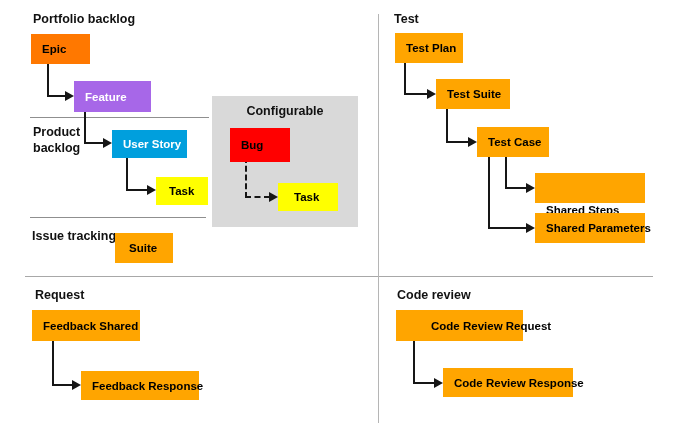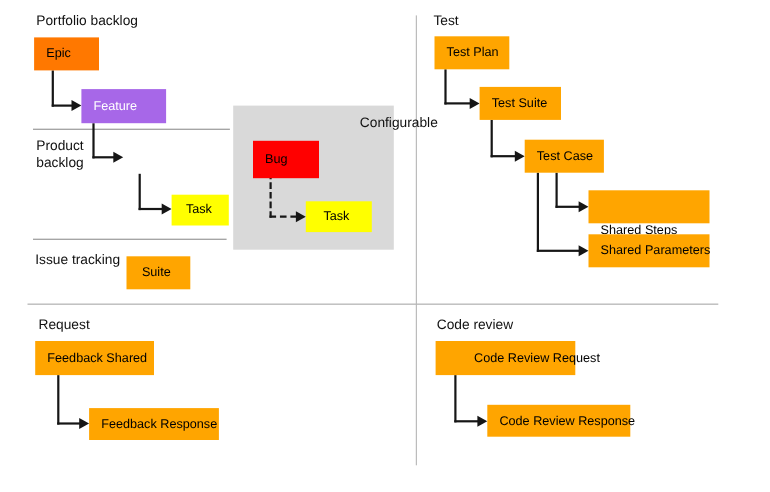--- a/index.html
+++ b/index.html
@@ -1,30 +1,31 @@
 <!DOCTYPE html>
 <html><head>
 <meta charset="utf-8">
 <style>
   html,body{margin:0;padding:0;background:#ffffff;}
   .canvas{
     position:relative;width:700px;height:447px;background:#ffffff;overflow:hidden;
     font-family:"Liberation Sans","DejaVu Sans",sans-serif;
+    font-weight:bold;
     -webkit-font-smoothing:antialiased;
   }
   .slabel{
     position:absolute;font-size:12.5px;color:#111;white-space:nowrap;line-height:16px;
   }
   .slabel.wrap{white-space:normal;width:60px;}
   .panel{
     position:absolute;left:212px;top:96px;width:146px;height:131px;background:#d9d9d9;
   }
   .panel-title{
-    position:absolute;left:0;top:8px;width:100%;text-align:right;
-    font-size:12.5px;color:#111;padding-left:40px;
+    position:absolute;left:0;top:8px;width:100%;text-align:center;
+    font-size:12.5px;color:#111;
   }
   .node{
     position:absolute;display:flex;align-items:center;
     font-size:11.5px;padding-left:11px;box-sizing:border-box;white-space:nowrap;
   }
   .vline{position:absolute;width:0;border-left:2px solid #161616;}
   .hline{position:absolute;height:0;border-top:2px solid #161616;}
   .vline.dash{border-left-style:dashed;}
   .hline.dash{border-top-style:dashed;}
   .ahead{
@@ -109,20 +110,23 @@
     <div class="hline" style="left:413px;top:382px;width:22px;"></div>
     <div class="ahead" style="left:434px;top:378px;"></div>
   </div>
 
   <div class="node" style="left: 31px; top: 34px; width: 59px; height: 30px; background: rgb(255, 120, 0);">
     <span style="color: rgb(0, 0, 0);">Epic</span>
   </div>
   <div class="node" style="left: 74px; top: 81px; width: 77px; height: 31px; background: rgb(167, 103, 232);">
     <span style="color: rgb(255, 255, 255);">Feature</span>
   </div>
+  <div class="node" style="left: 112px; top: 130px; width: 75px; height: 28px; background: rgb(0, 159, 221);">
+    <span style="color: rgb(255, 255, 255);">User Story</span>
+  </div>
   <div class="node" style="left: 156px; top: 177px; width: 52px; height: 28px; padding-left: 13px; background: rgb(255, 255, 0);">
     <span style="color: rgb(0, 0, 0);">Task</span>
   </div>
   <div class="node" style="left: 230px; top: 128px; width: 60px; height: 34px; background: rgb(255, 0, 0);">
     <span style="color: rgb(0, 0, 0);">Bug</span>
   </div>
   <div class="node" style="left: 278px; top: 183px; width: 60px; height: 28px; padding-left: 16px; background: rgb(255, 255, 0);">
     <span style="color: rgb(0, 0, 0);">Task</span>
   </div>
   <div class="node" style="left: 115px; top: 233px; width: 58px; height: 30px; padding-left: 14px; background: rgb(255, 165, 0);">

